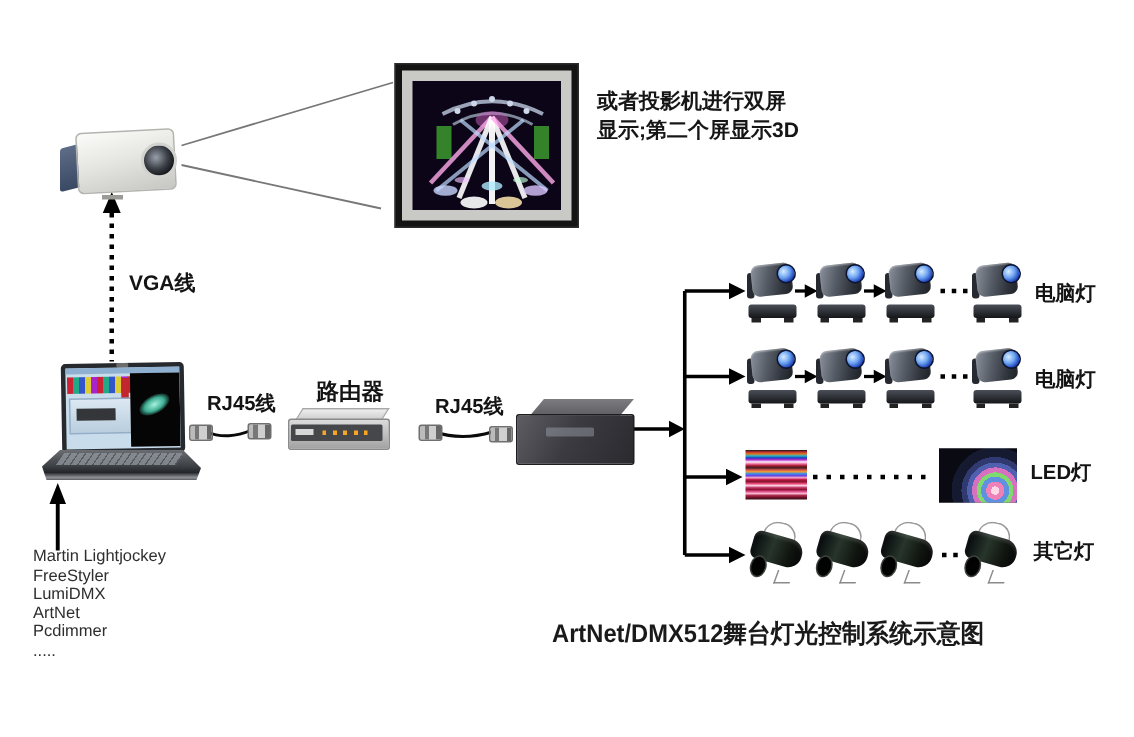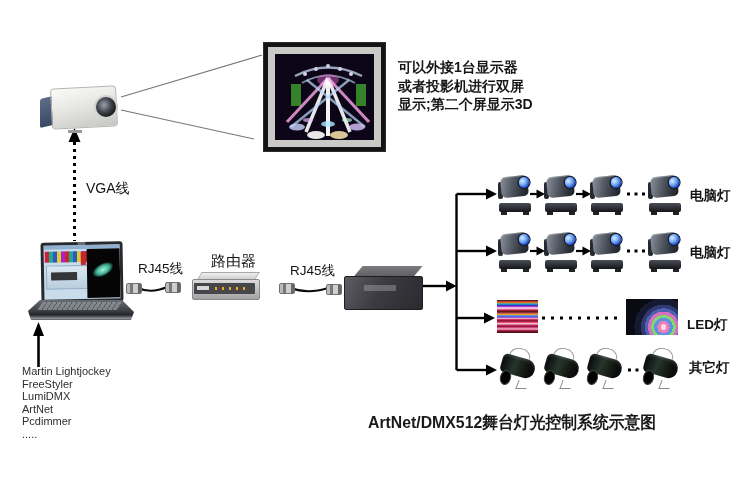--- a/index.html
+++ b/index.html
@@ -1,21 +1,21 @@
 <!DOCTYPE html>
 <html><head>
 <meta charset="utf-8">
 <style>
   html,body{margin:0;padding:0;background:#fff;}
   .canvas{position:relative;width:756px;height:491px;background:#ffffff;overflow:hidden;
           font-family:"Liberation Sans",sans-serif;}
   .wires{position:absolute;left:0;top:0;pointer-events:none;}
 
   
-  .lbl{position:absolute;font-weight:400;color:#141414;white-space:nowrap;}
+  .lbl{position:absolute;font-weight:700;color:#141414;white-space:nowrap;}
   .lbl-vga{left:86px;top:180px;font-size:14px;}
   .lbl-rj45a{left:138px;top:260px;font-size:13.5px;}
   .lbl-rj45b{left:290px;top:262px;font-size:13.5px;}
   .lbl-router{left:211px;top:252px;font-size:15px;}
   .lbl-conv{left:296px;top:317px;font-size:14px;letter-spacing:.3px;}
   .row-label{position:absolute;font-size:13.5px;font-weight:700;color:#141414;white-space:nowrap;}
   .note{position:absolute;left:398px;top:58px;font-size:14px;font-weight:700;line-height:18.5px;
         color:#161616;white-space:nowrap;}
   .software{position:absolute;left:22px;top:365px;font-size:11px;line-height:12.6px;color:#2e2e2e;}
   .title{position:absolute;left:368px;top:411px;font-size:17px;font-weight:700;color:#1a1a1a;
@@ -204,21 +204,20 @@
           <ellipse cx="82" cy="73" rx="8" ry="3.5" fill="#d9c5ff" opacity=".8"></ellipse>
           <ellipse cx="53" cy="70" rx="7" ry="3" fill="#aeeaff" opacity=".8"></ellipse>
           <ellipse cx="33" cy="66" rx="5" ry="2" fill="#eec2ff" opacity=".65"></ellipse>
           <ellipse cx="72" cy="66" rx="5" ry="2" fill="#c2ffda" opacity=".65"></ellipse>
         </svg>
       </div>
     </div>
   </div>
 
   <div class="note">
-    <div>可以外接1台显示器</div>
     <div>或者投影机进行双屏</div>
     <div>显示;第二个屏显示3D</div>
   </div>
 
   <div class="lbl lbl-vga">VGA线</div>
   <div class="lbl lbl-rj45a">RJ45线</div>
   <div class="lbl lbl-rj45b">RJ45线</div>
   <div class="lbl lbl-router">路由器</div>
 
   <div class="laptop">
@@ -356,18 +355,18 @@
     </div>
   <div class="parcan" style="left:643px;top:348px">
       <div class="par-bracket"></div>
       <div class="par-body"></div>
       <div class="par-rim"></div>
       <div class="par-leg"></div>
     </div>
 
   <div class="row-label" style="left:690px;top:187px">电脑灯</div>
   <div class="row-label" style="left:690px;top:244px">电脑灯</div>
-  <div class="row-label" style="left:687px;top:316px">LED灯</div>
+  <div class="row-label" style="left:687px;top:306px">LED灯</div>
   <div class="row-label" style="left:689px;top:359px">其它灯</div>
 
   <div class="title">ArtNet/DMX512舞台灯光控制系统示意图</div>
 
 </div>
 
 </body></html>

